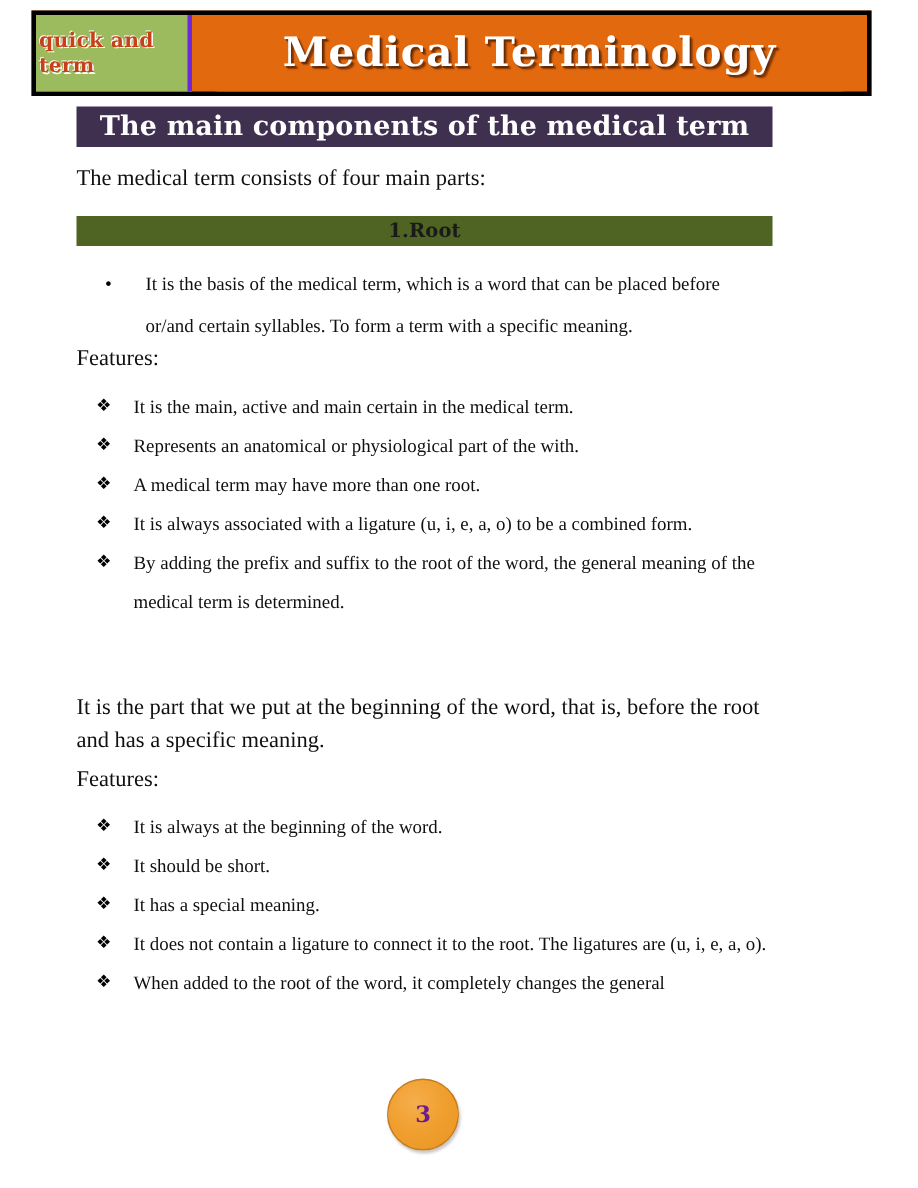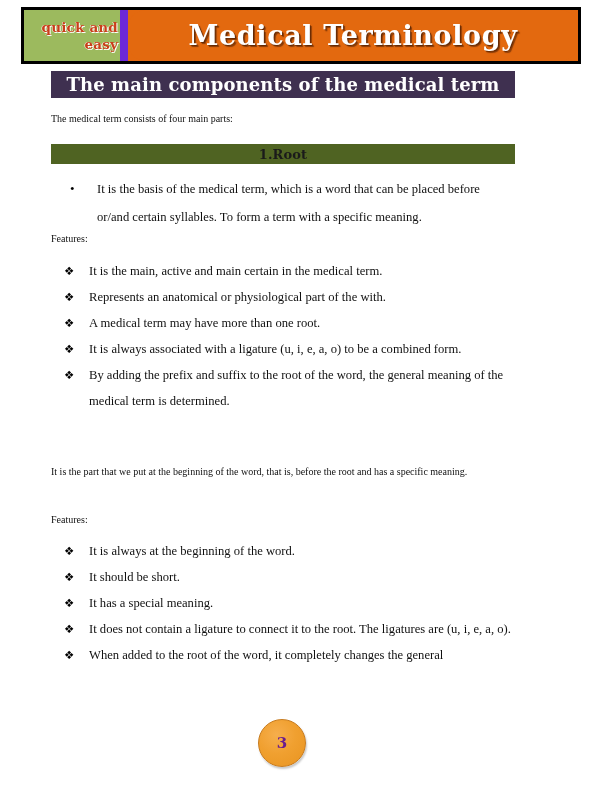--- a/index.html
+++ b/index.html
@@ -31,25 +31,25 @@
     height: 57px;
     border: 3px solid #000000;
     box-sizing: border-box;
     display: flex;
     background: #E3690F;
   }
   .brand-box {
     width: 104px;
     flex: 0 0 104px;
     background: #9CBA5E;
-    border-right: 8px solid #6d28d9;
+    border-right: 3px solid #6d28d9;
     box-sizing: border-box;
     display: flex;
     flex-direction: column;
-    align-items: flex-end;
+    align-items: flex-start;
     justify-content: center;
     padding: 2px 2px;
   }
   .brand-line {
     font-family: "DejaVu Serif", "Liberation Serif", serif;
     font-weight: bold;
     font-size: 13.5px;
     line-height: 17px;
     color: #C8401A;
     text-shadow: 1px 1px 0 #ffffff, -0.5px -0.5px 0 #ffffff;
@@ -109,21 +109,21 @@
     letter-spacing: 0.1px;
     text-align: center;
   }
   #banner-root  { top: 144px; }
   #banner-prefix{ top: 432px; }
 
   
   .body-text {
     position: absolute;
     font-family: "Liberation Serif", "DejaVu Serif", serif;
-    font-size: 10px;
+    font-size: 15px;
     line-height: 22px;
     color: #101010;
   }
   .para {
     left: 51px;
     width: 470px;
   }
   #intro-line   { top: 108px; }
   #features-1   { top: 228px; }
   #prefix-para  { top: 461px; width: 462px; }
@@ -198,21 +198,21 @@
   }
 </style>
 </head>
 <body>
 
 <div class="page">
 
   <div class="masthead">
     <div class="brand-box">
       <div class="brand-line">quick and</div>
-      <div class="brand-line">easy</div>
+      <div class="brand-line">term</div>
     </div>
     <div class="masthead-title-wrap">
       <div class="masthead-title">Medical Terminology</div>
     </div>
   </div>
 
   <div class="banner banner-purple">
     <span class="banner-text">The main components of the medical term</span>
   </div>
 

